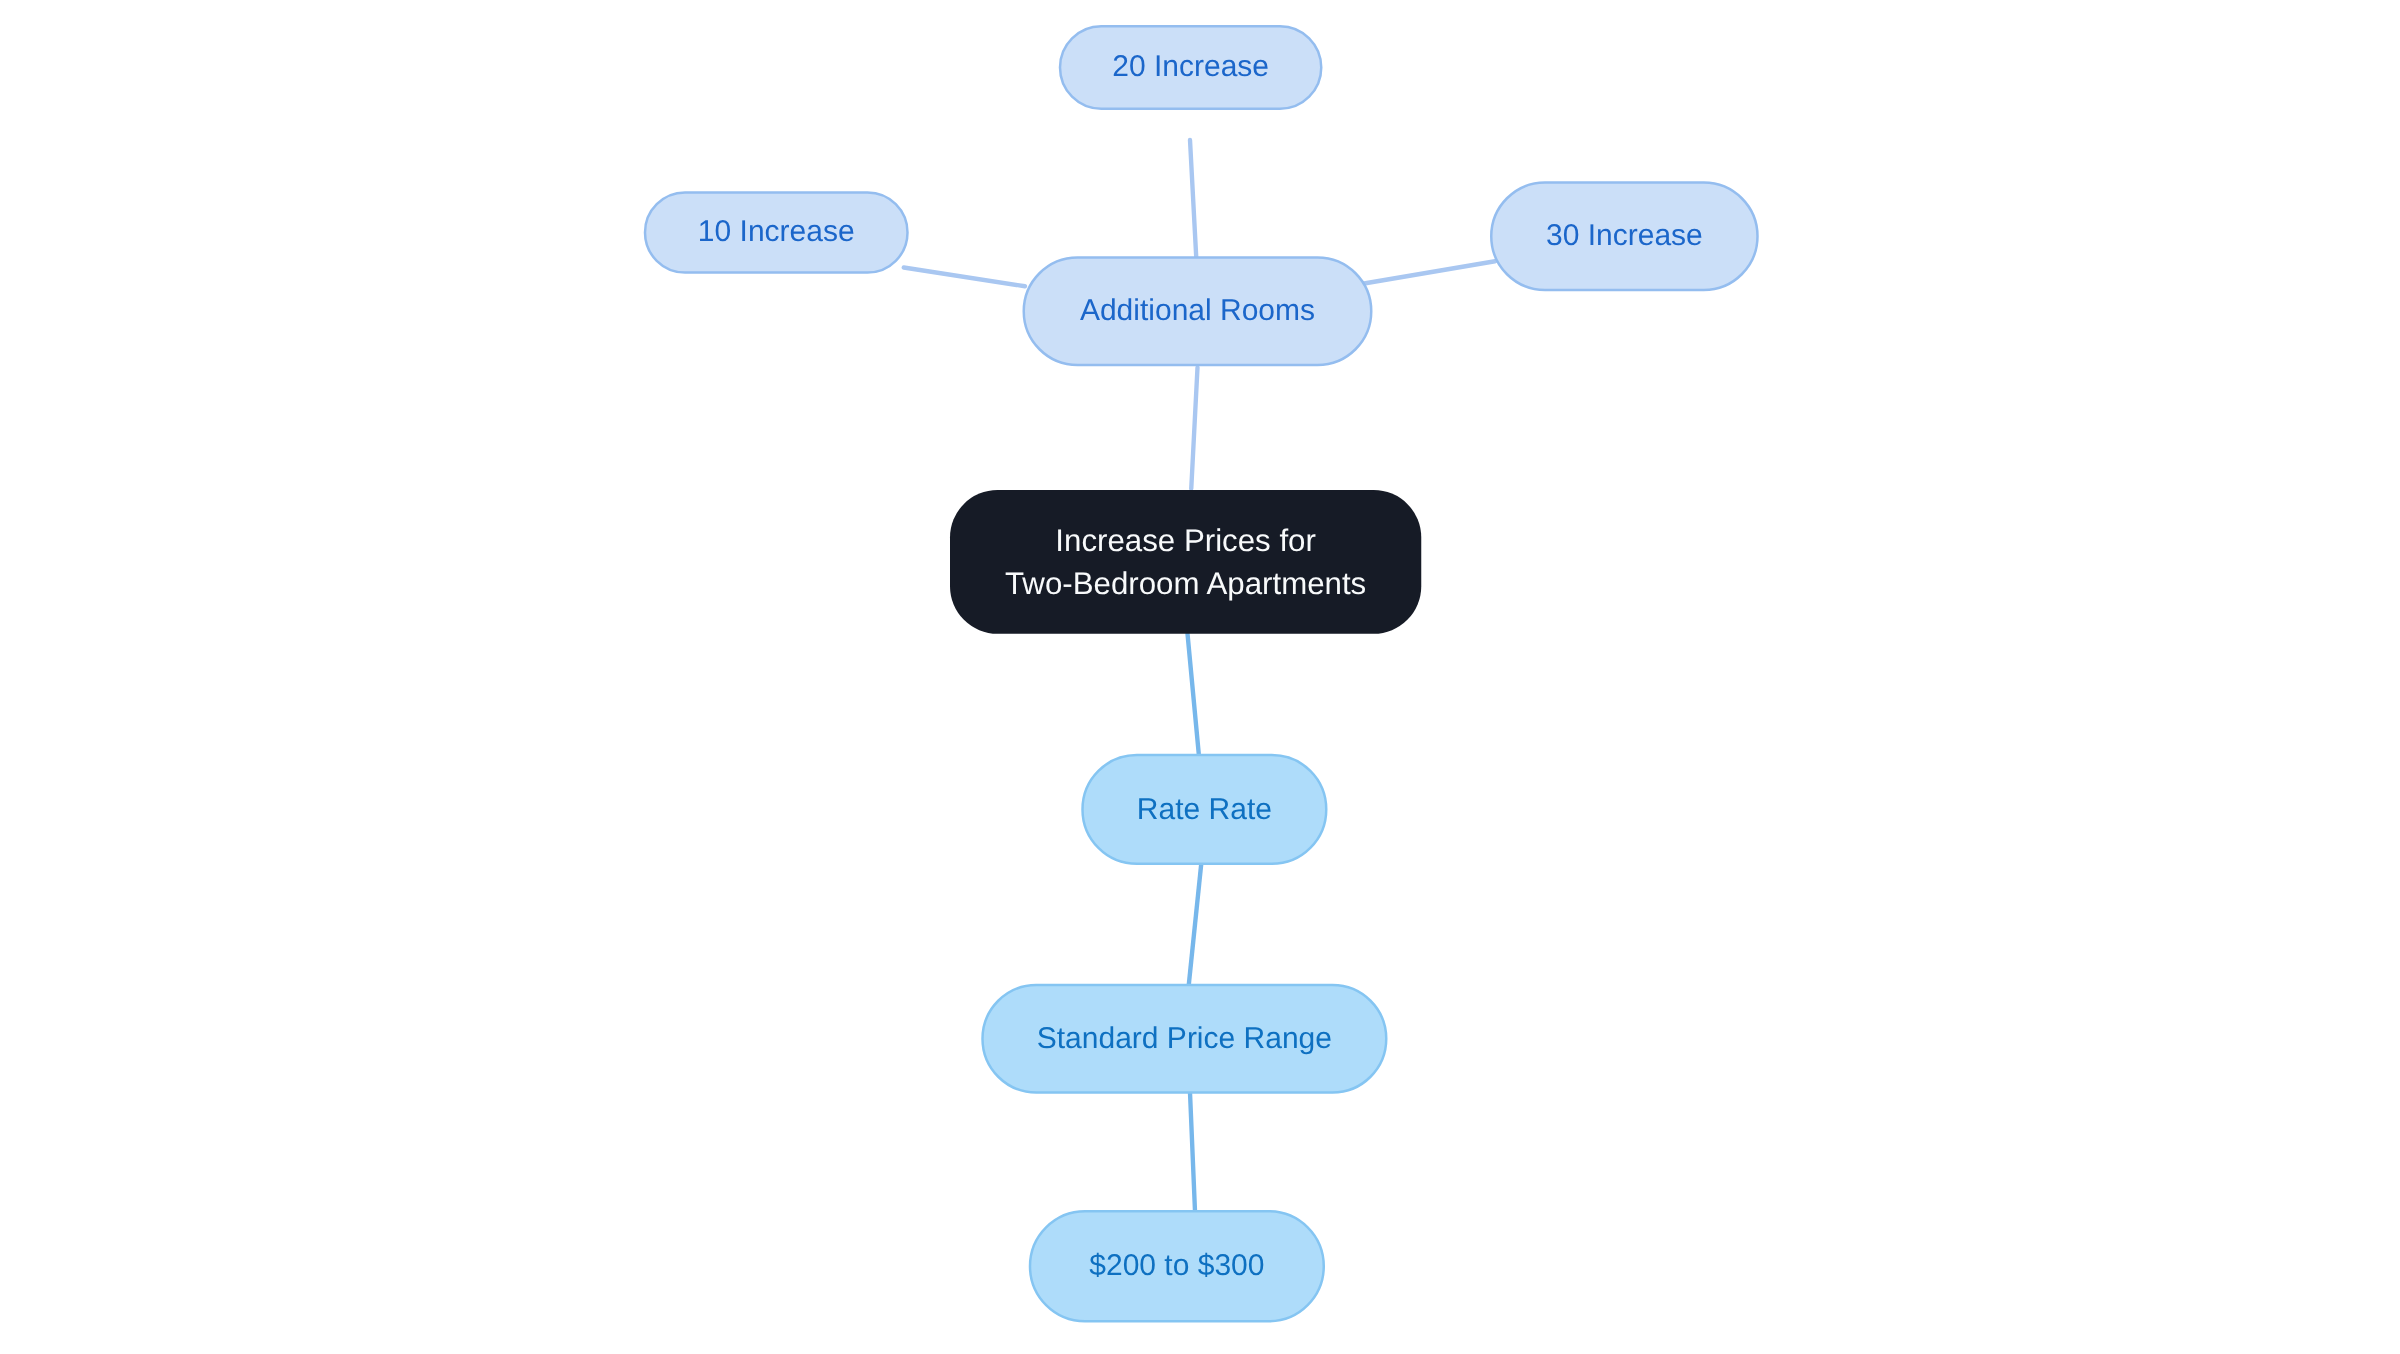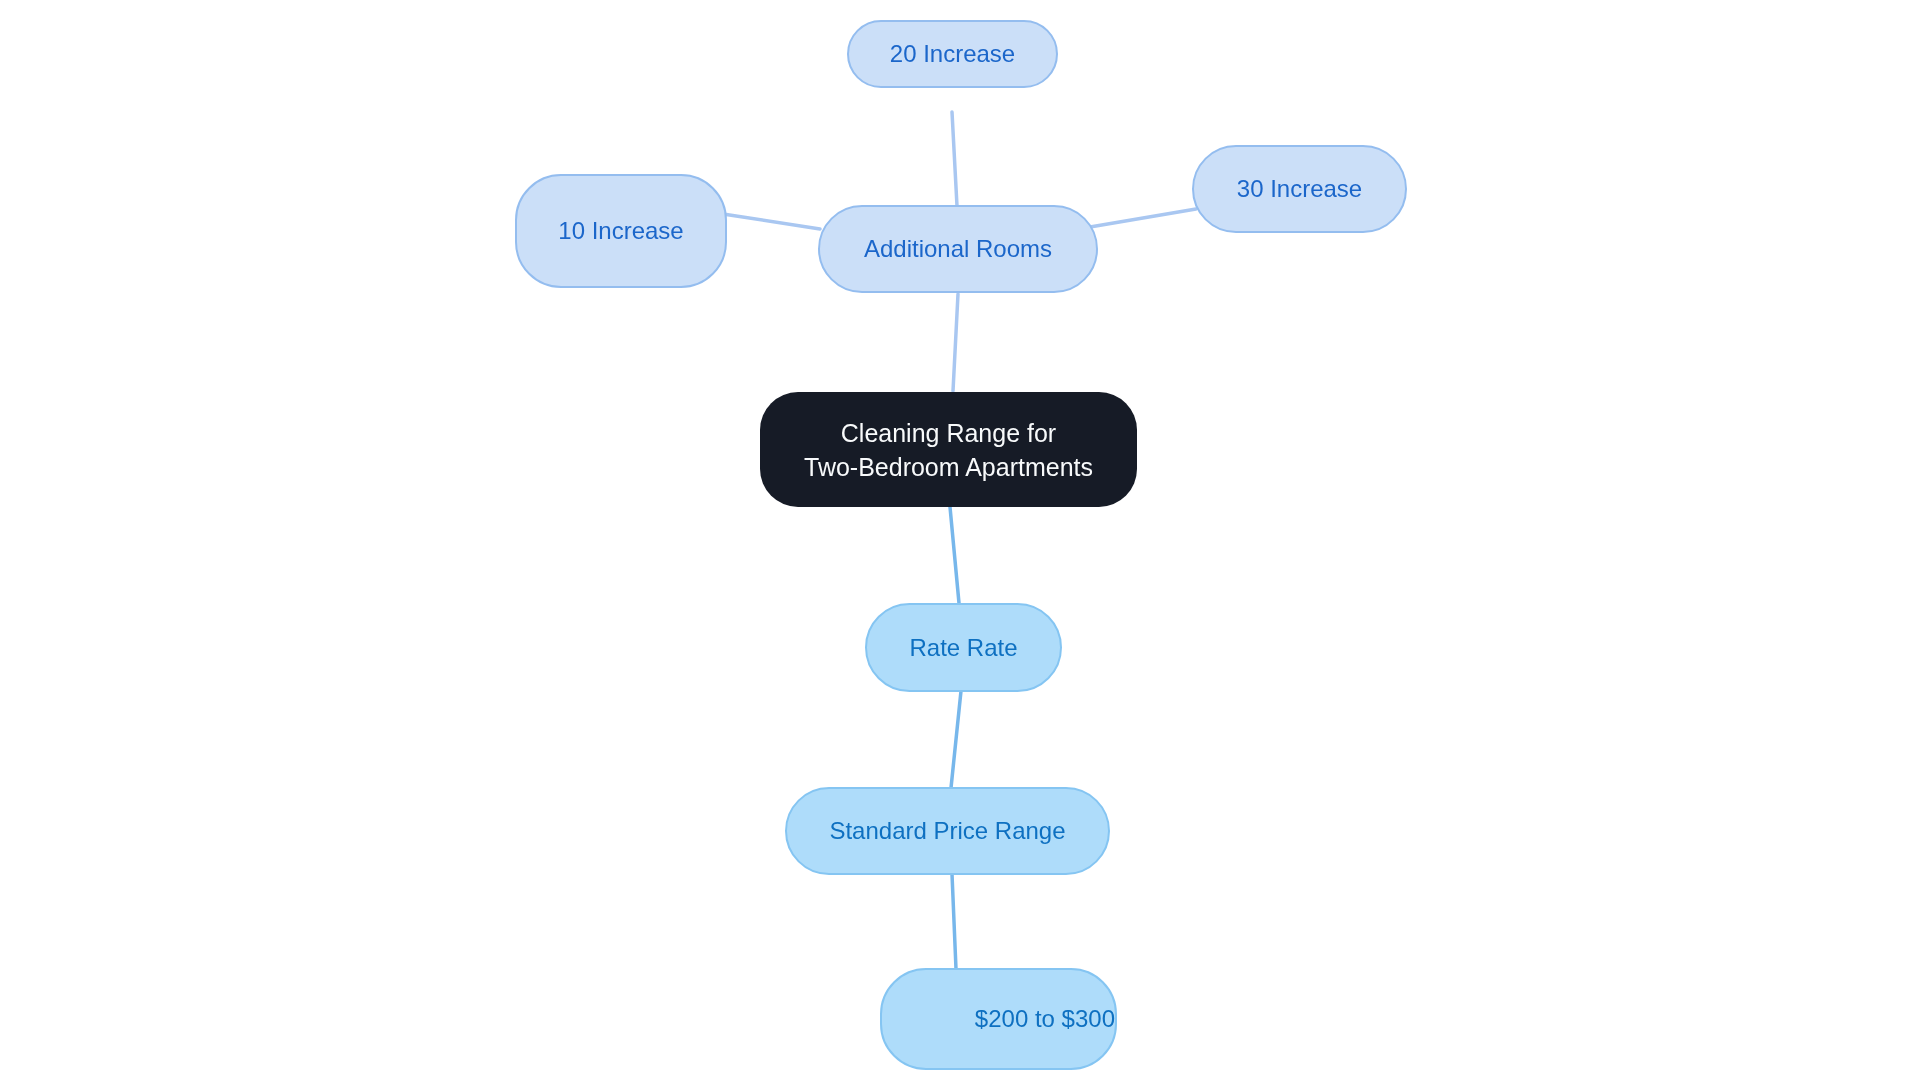--- a/index.html
+++ b/index.html
@@ -58,27 +58,27 @@
     background: var(--central-fill, #161B26);
     color: var(--central-text, #F8FAFB);
     border: none;
     border-radius: 38px;
     font-size: 25px;
     line-height: 34px;
   }
 
   
   #node-increase-20        { left: 847px;  top: 20px;  width: 211px; height: 68px; }
-  #node-increase-10        { left: 515px;  top: 153px; width: 212px; height: 114px; margin-top: 21px; }
+  #node-increase-10        { left: 515px;  top: 153px; width: 212px; height: 66px; }
   #node-increase-30        { left: 1192px; top: 145px; width: 215px; height: 88px; }
   #node-additional-rooms   { left: 818px;  top: 205px; width: 280px; height: 88px; justify-content: center; }
   #node-central            { left: 760px;  top: 392px; width: 377px; height: 115px; }
   #node-base-rate          { left: 865px;  top: 603px; width: 197px; height: 89px; }
   #node-standard-price     { left: 785px;  top: 787px; width: 325px; height: 88px; }
-  #node-price-value        { left: 880px;  top: 968px; width: 237px; height: 102px; justify-content: flex-end; }
+  #node-price-value        { left: 823px;  top: 968px; width: 237px; height: 90px; }
 </style>
 </head>
 <body>
 
 <div class="canvas">
 
   <svg class="edges" viewBox="0 0 1920 1083" xmlns="http://www.w3.org/2000/svg">
     <line class="edge edge-a" x1="952" y1="112" x2="957" y2="206"></line>
     <line class="edge edge-a" x1="723" y1="214" x2="820" y2="229"></line>
     <line class="edge edge-a" x1="1196" y1="209" x2="1090" y2="227"></line>
@@ -98,21 +98,21 @@
 
   <div class="node node-a" id="node-increase-30">
     <span>30 Increase</span>
   </div>
 
   <div class="node node-a" id="node-additional-rooms">
     <span>Additional Rooms</span>
   </div>
 
   <div class="node node-central" id="node-central">
-    <span>Cleaning Range for
+    <span>Increase Prices for
 Two-Bedroom Apartments</span>
   </div>
 
   <div class="node node-b" id="node-base-rate">
     <span>Rate Rate</span>
   </div>
 
   <div class="node node-b" id="node-standard-price">
     <span>Standard Price Range</span>
   </div>

